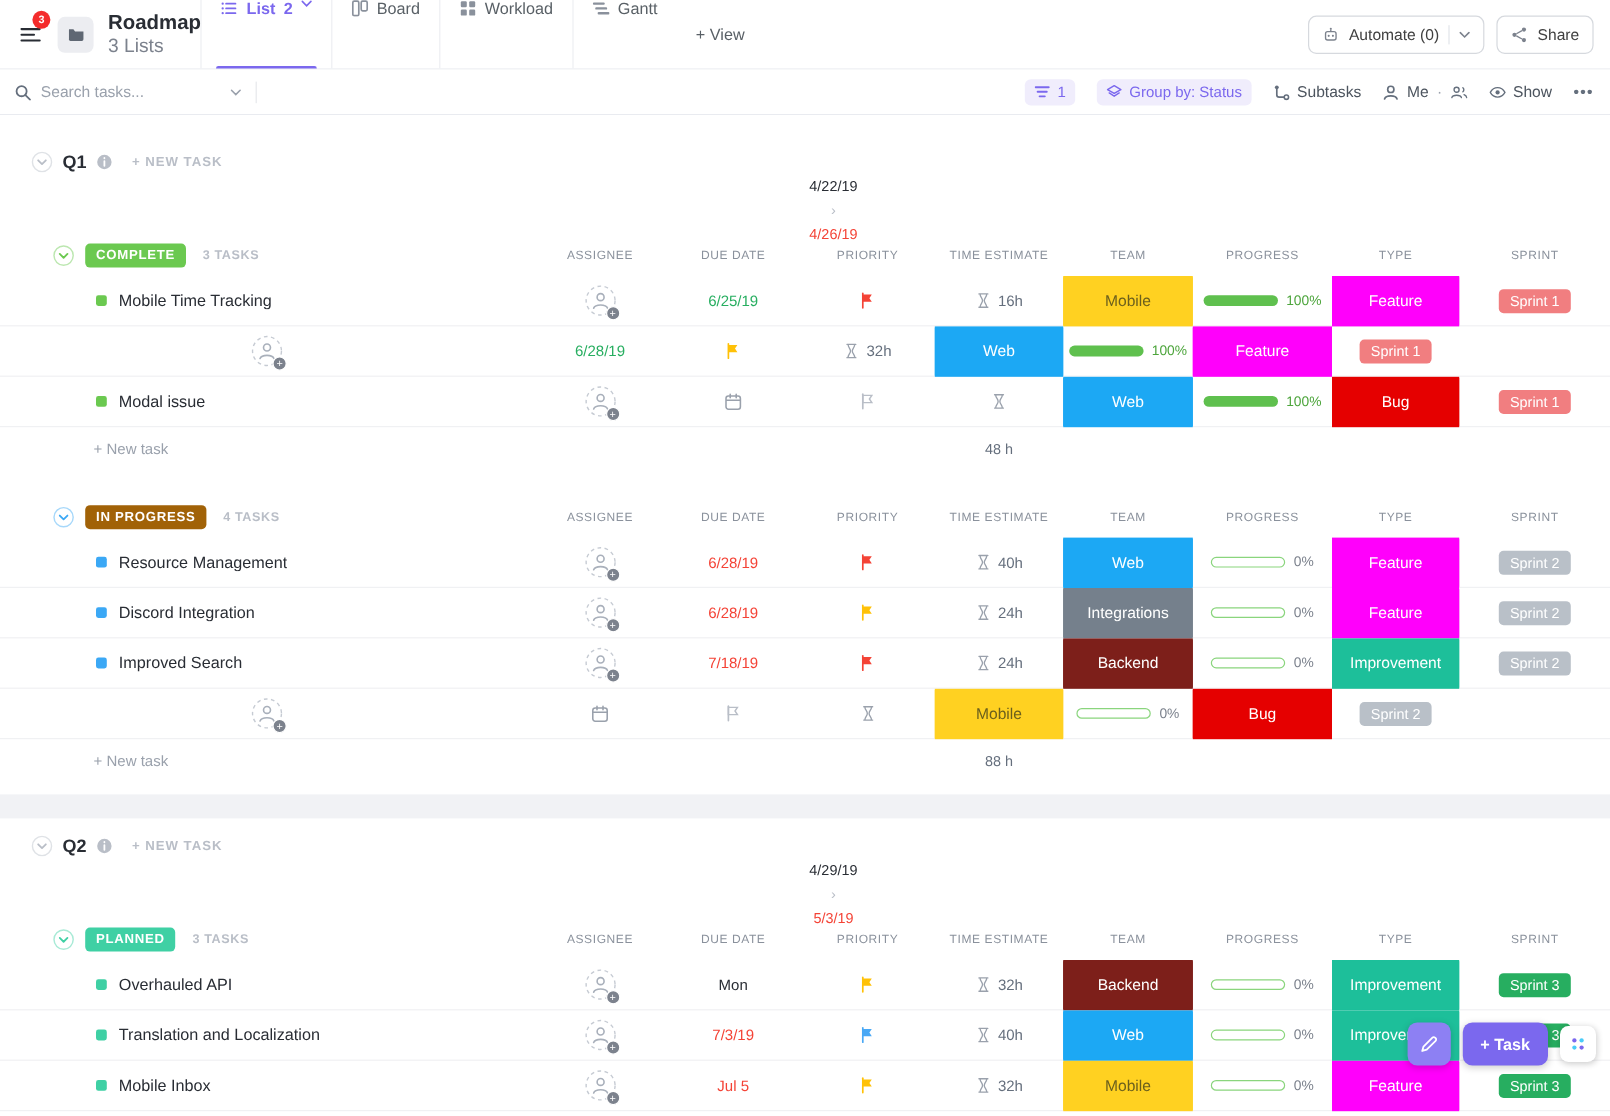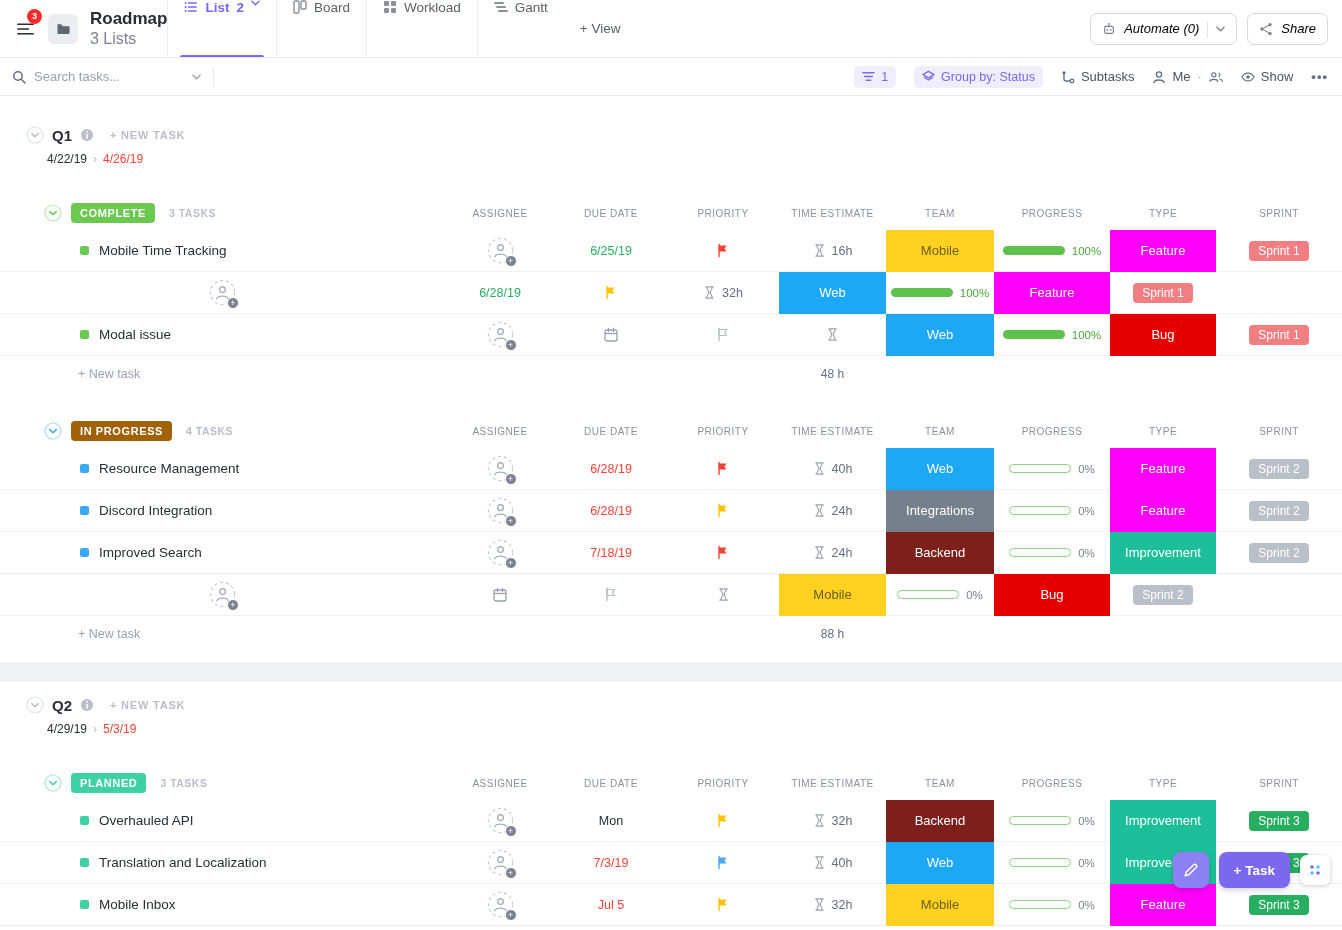--- a/index.html
+++ b/index.html
@@ -23,21 +23,21 @@
   .tab { position:relative; display:flex; align-items:flex-start; gap:7px; padding:0 16px; color:#596066; font-size:13.5px; cursor:pointer; border-right:1px solid #edeef2; }
   .tab:last-child { border-right:none; }
   .tab .ic { color:#8a919c; }
   .tab.active, .tab.active .ic { color:#7b68ee; }
   .tab.active .tab-label { font-weight:600; }
   .tab.active::after { content:""; position:absolute; left:12px; right:12px; bottom:0; height:2px; background:#7b68ee; border-radius:2px 2px 0 0; }
   .tab-count { color:#7b68ee; font-weight:600; }
   .caret { width:9px; height:6px; }
   .addview { border-right:none; color:#596066; }
   .tb-right { display:flex; align-items:center; gap:10px; }
-  .btn { display:flex; align-items:center; gap:8px; height:32px; padding:0 11px; border:1px solid #d6d9de; border-radius:7px; color:#000000; font-size:13px; cursor:pointer; background:#fff;font-style:italic; }
+  .btn { display:flex; align-items:center; gap:8px; height:32px; padding:0 11px; border:1px solid #d6d9de; border-radius:7px; color:#404040; font-size:13px; cursor:pointer; background:#fff; }
   .btn .ic { color:#7c828d; }
   .btn-div { width:1px; height:16px; background:#e2e4e9; }
 
   
   .toolbar { height:38px; display:flex; align-items:center; justify-content:space-between; padding:0 14px 0 12px; border-bottom:1px solid #e9ebf0; background:#fff; }
   .tl-left { display:flex; align-items:center; gap:8px; }
   .tl-left .ic { color:#656f7d; }
   .search { border:none; outline:none; font-size:13px; width:150px; color:#292d34; font-family:inherit; }
   .search::placeholder { color:#9aa1ac; }
   .v-div { width:1px; height:18px; background:#e6e8ec; margin-left:4px; }
@@ -49,21 +49,21 @@
   .tool .dot { color:#9aa1ac; margin:0 1px; }
   .more { color:#656f7d; letter-spacing:1px; font-weight:700; }
 
   
   main { height:834px; overflow:hidden; padding-top:26px; background:#fff; }
   .group-gap { height:20px; background:#f1f2f5; margin:10px 0; }
   .q-head { display:flex; align-items:center; gap:8px; height:26px; padding-left:26px; }
   .q-title { font-size:15px; font-weight:800; cursor:pointer; }
   .q-new { font-size:11px; font-weight:600; color:#b9bec7; letter-spacing:.8px; margin-left:8px; cursor:pointer; }
   .info { display:inline-flex; width:14px; height:14px; cursor:pointer; }
-  .q-dates { display:flex; align-items:center; gap:6px; height:22px; padding-left:47px; font-size:12px; margin-bottom:26px; }
+  .q-dates { display:flex; align-items:center; gap:6px; height:22px; padding-left:47px; font-size:12px; margin-bottom:26px;flex-direction:column; }
   .d-start { color:#292d34; cursor:pointer; }
   .d-arrow { color:#b9bec7; }
   .d-end { color:#f44336; cursor:pointer; }
 
   .status-block + .status-block { margin-top:22px; }
   .grid { display:grid; grid-template-columns:minmax(0,1fr) 110px 112px 112px 107px 108px 116px 106px 126px; align-items:center; }
   .cell { display:flex; align-items:center; justify-content:center; min-width:0; height:100%; }
   .name-cell { justify-content:flex-start; gap:10px; padding-left:80px; }
   .row-head { height:34px; }
   .row-head .name-cell { padding-left:44px; gap:9px; }

